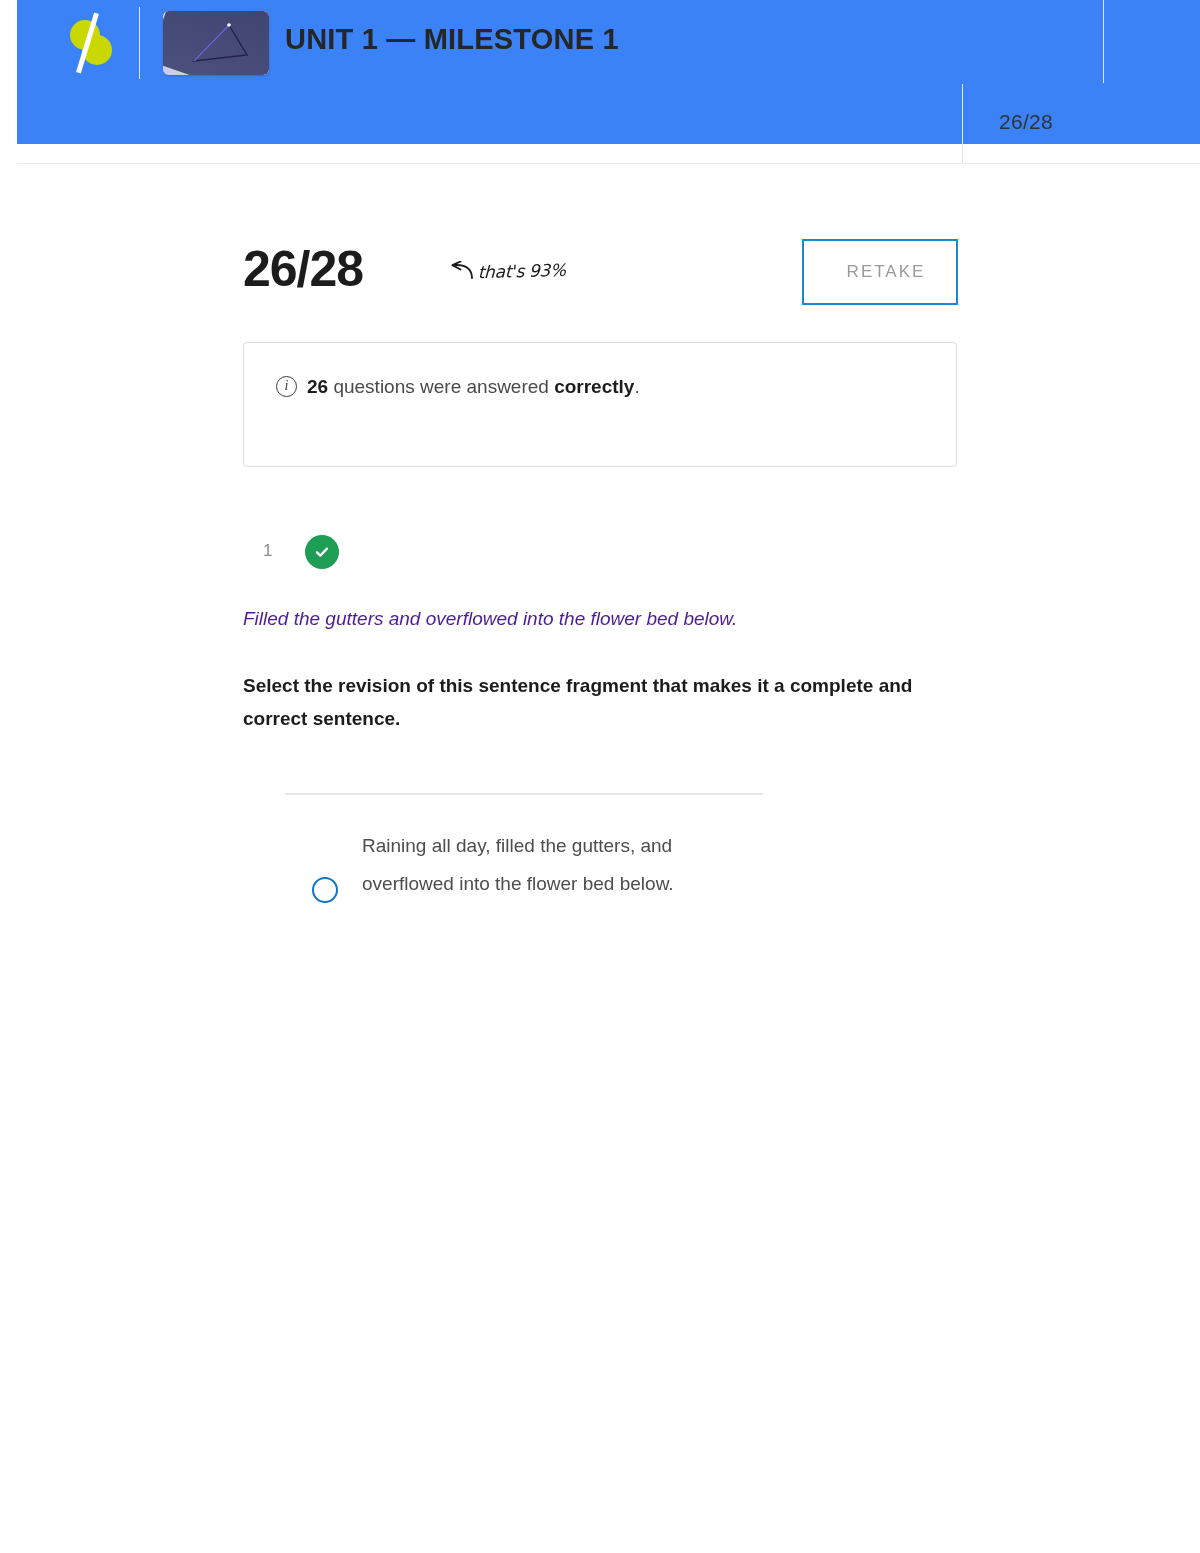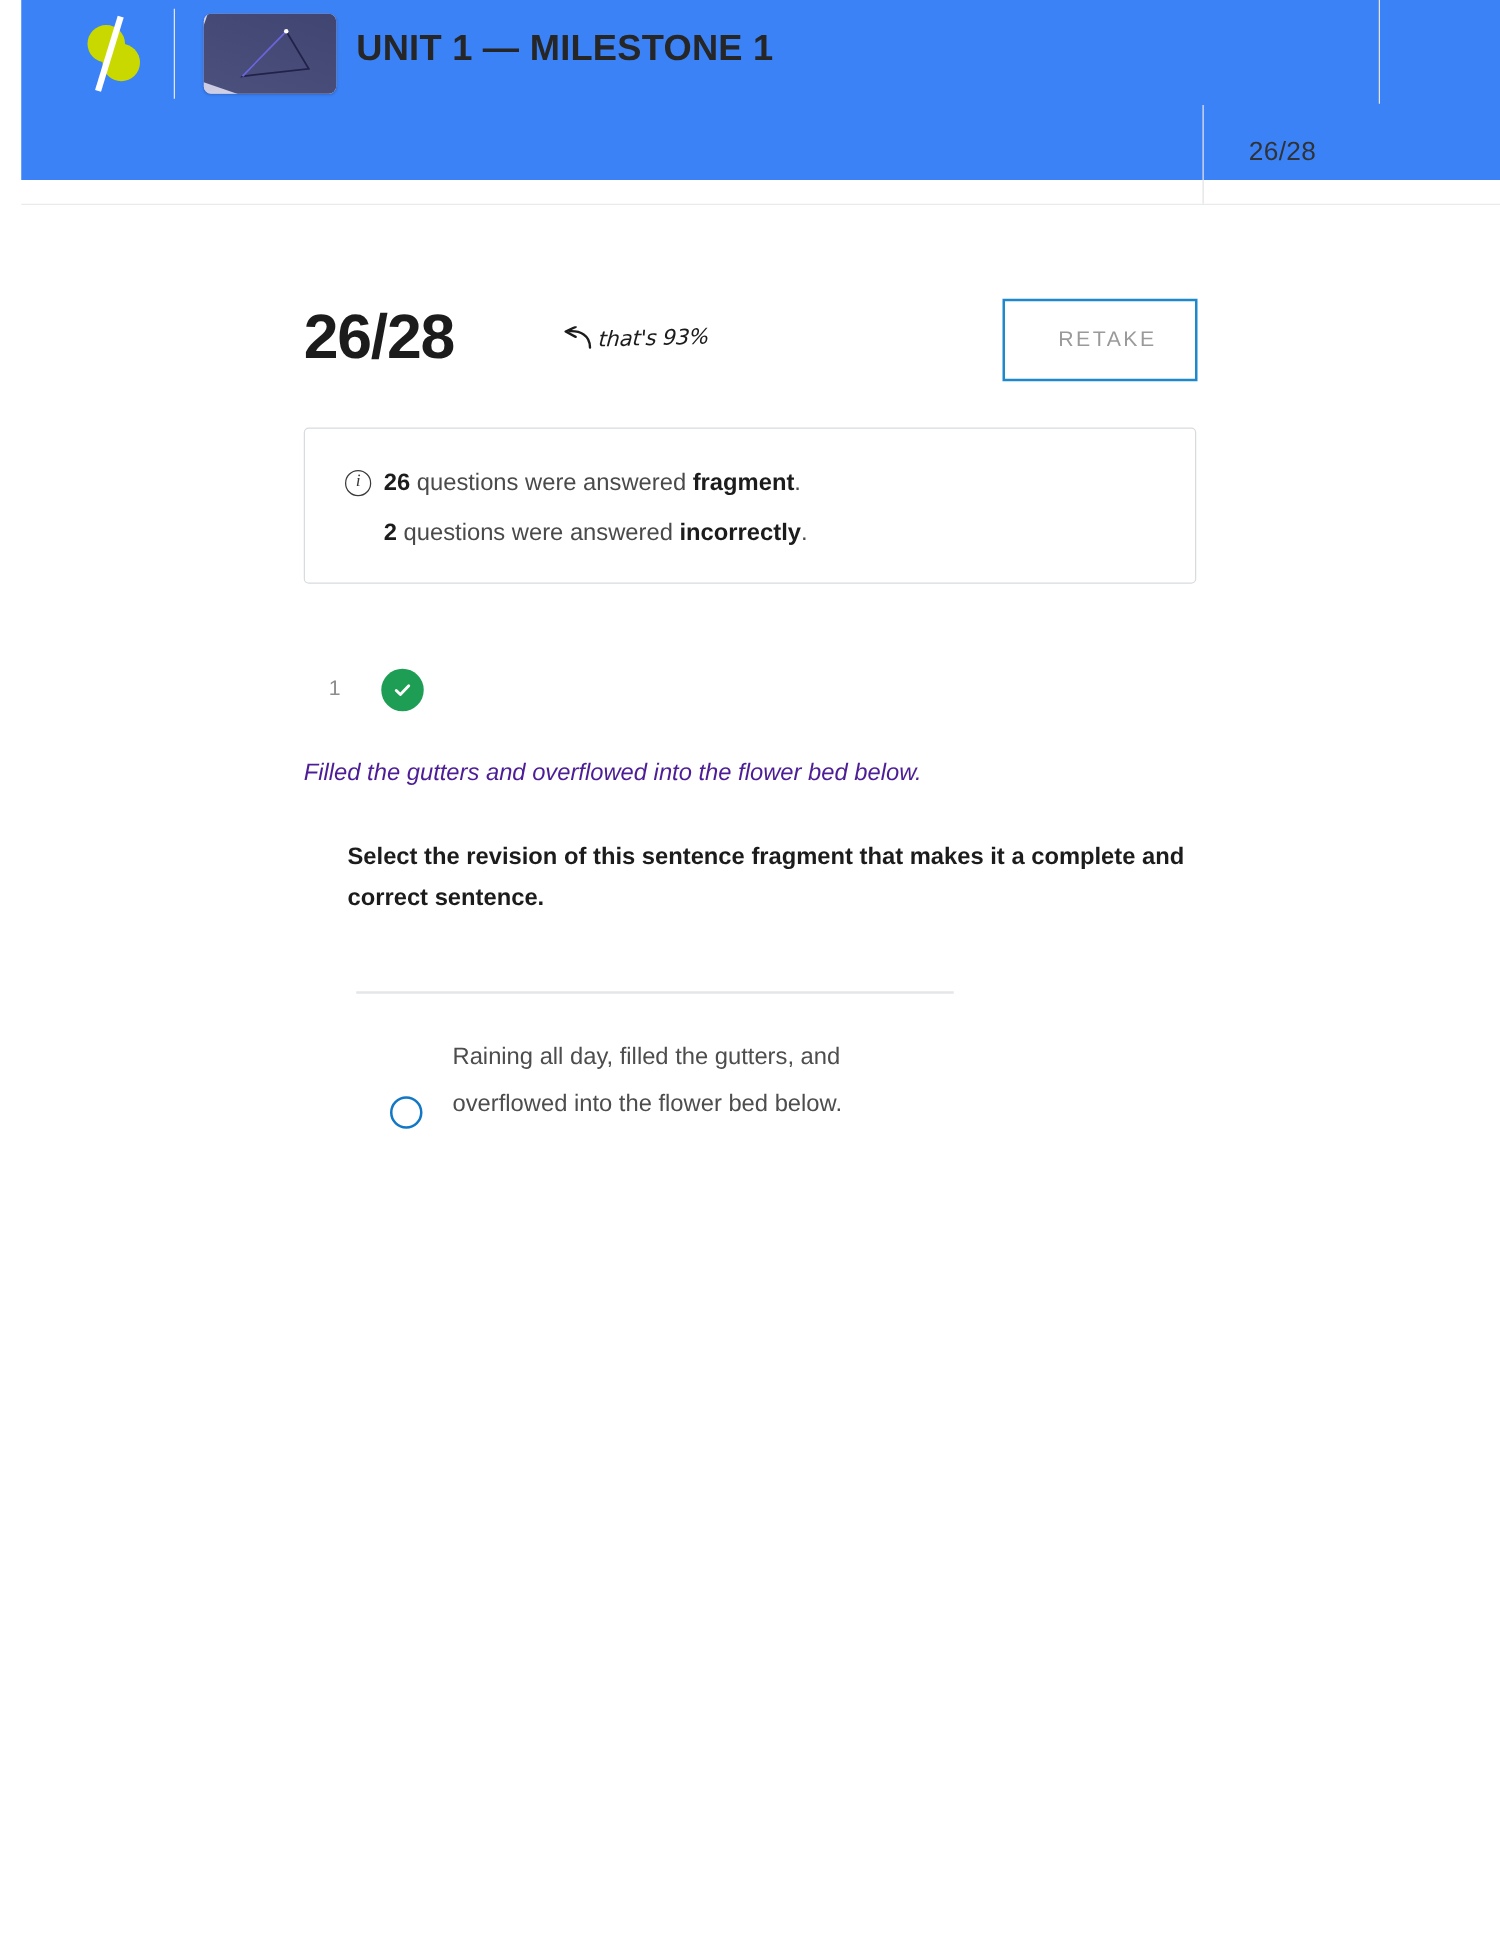--- a/index.html
+++ b/index.html
@@ -233,21 +233,20 @@
     line-height: 1.4;
   }
   #question-prompt {
     position: absolute;
     left: 243px; top: 150px;
     width: 690px;
     font-size: 19px;
     font-weight: bold;
     color: #1c1c1c;
     line-height: 1.72;
-    margin-left: 35px;
   }
 
   
   #answer-options {
     position: absolute;
     left: 0; top: 793px;
     width: 1200px;
   }
   .answer-row {
     position: relative;
@@ -339,24 +338,21 @@
   <span class="note-text">that's 93%</span>
 </div>
 
 <div id="retake-button">
   <span>RETAKE</span>
 </div>
 
 <div id="summary-box">
   <div class="info-icon">i</div>
   <div class="line first">
-    <b>26</b><span> questions were answered </span><b>fragment</b><span>.</span>
-  </div>
-  <div class="line second">
-    <b>2</b><span> questions were answered </span><b>incorrectly</b><span>.</span>
+    <b>26</b><span> questions were answered </span><b>correctly</b><span>.</span>
   </div>
 </div>
 
 <div id="question-block">
   <div id="question-meta">
     <div id="question-number">1</div>
     <div id="question-status-badge" class="check-badge">
       <svg viewBox="0 0 18 18">
         <path d="M4 9.4 L7.3 12.6 L14 5.6" fill="none" stroke="#ffffff" stroke-width="2.3" stroke-linecap="round" stroke-linejoin="round"></path>
       </svg>

